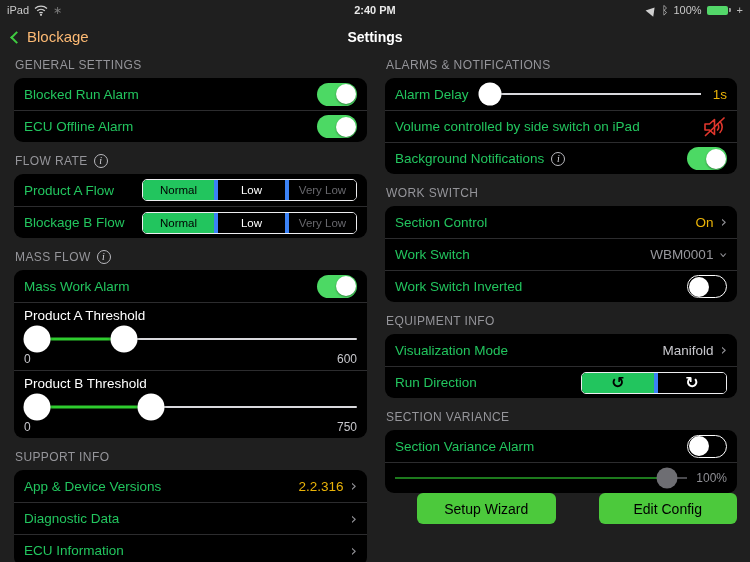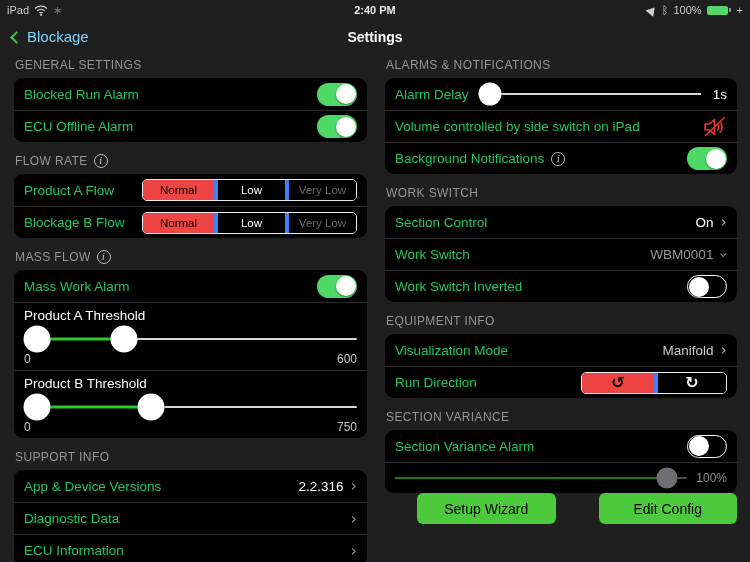--- a/index.html
+++ b/index.html
@@ -26,62 +26,62 @@
   }
   .bt { font-family: "DejaVu Sans", sans-serif; color: #cfcfcf; font-size: 11px; }
   .battery { display: inline-flex; align-items: center; }
   .battery .shell {
     width: 21px; height: 9px; border-radius: 2px; background: #53d769; position: relative;
   }
   .battery .nub { width: 2px; height: 4px; background: #9a9a9a; border-radius: 0 1px 1px 0; margin-left: 1px; }
   .chg { color: #bdbdbd; font-size: 11px; margin-left: 1px; }
   
   .nav-bar { height: 33px; position: relative; display: flex; align-items: center; padding: 0 12px; }
-  .back-btn { display: flex; align-items: center; gap: 6px; color: #7dd3fc; font-size: 15px; cursor: pointer; z-index: 2; }
+  .back-btn { display: flex; align-items: center; gap: 6px; color: #fdba74; font-size: 15px; cursor: pointer; z-index: 2; }
   .back-chevron { width: 9px; height: 9px; border-left: 2.5px solid #3fcc41; border-bottom: 2.5px solid #3fcc41; transform: rotate(45deg); margin-top: 1px; }
   .nav-title { position: absolute; left: 0; right: 0; text-align: center; font-size: 14px; font-weight: bold; color: #fff; }
   
   .content { display: grid; grid-template-columns: 353px 352px; column-gap: 18px; padding: 0 13px 0 14px; }
   .sec-h {
     font-size: 12px; color: #95959a; letter-spacing: .4px;
     margin: 12px 1px 6px; display: flex; align-items: center; gap: 6px;
   }
   .sec-h.first { margin-top: 5px; }
   .info-i {
     width: 14px; height: 14px; border: 1px solid #b9b9be; border-radius: 50%;
     display: inline-flex; align-items: center; justify-content: center;
     font-family: "Liberation Serif", serif; font-style: italic; font-size: 10px;
     color: #d9d9de; flex: none; line-height: 1;
   }
   .card { background: #000; border-radius: 9px; overflow: hidden; }
   .row { display: flex; align-items: center; height: 32px; padding: 0 10px; }
   .row + .row, .row + .thr-block, .thr-block + .thr-block, .row + .slider-row { border-top: 1px solid #2c2c2e; }
   .row-label { font-size: 13.5px; color: #22c55e; white-space: nowrap; }
   .spacer { flex: 1; }
-  .detail { font-size: 13.5px; color: #ffffff; }
+  .detail { font-size: 13.5px; color: #eab308; }
   .detail.dim { color: #97979c; }
   .detail.mid { color: #c9c9ce; }
   .chev { color: #8e8e93; font-size: 16px; line-height: 1; margin-left: 7px; font-family: "DejaVu Sans", sans-serif; }
   .chev.down { display: inline-block; transform: rotate(90deg) scaleX(1.1); margin-left: 8px; font-size: 14px; }
   
   .toggle { width: 40px; height: 23px; border-radius: 12px; position: relative; cursor: pointer; flex: none; }
   .toggle.on { background: #4cd964; }
   .toggle.on .knob { right: 1.5px; }
   .toggle.off { background: #000; border: 1.5px solid #fff; }
   .toggle.off .knob { left: 1px; top: 50%; transform: translateY(-50%); }
   .knob { width: 20px; height: 20px; background: #fff; border-radius: 50%; position: absolute; top: 1.5px; box-shadow: 0 1px 2px rgba(0,0,0,.4); }
   .toggle.off .knob { top: 50%; }
   
   .segmented { display: flex; border: 1px solid #ededf0; border-radius: 5px; overflow: hidden; height: 22px; flex: none; }
   .seg {
     width: 71px; display: flex; align-items: center; justify-content: center;
     font-size: 11.5px; color: #fff; background: #000; cursor: pointer;
   }
   .seg + .seg { border-left: 4px solid #3b82f6; }
-  .seg.selected { background: #ef4444; color: #000; }
+  .seg.selected { background: #22c55e; color: #000; }
   .seg.disabled { color: #68686d; }
   .seg.icon-seg { width: 72px; font-family: "DejaVu Sans", sans-serif; font-size: 16px; font-weight: bold; }
   
   .thr-block { padding: 5px 10px 4px; }
   .thr-label { font-size: 13.5px; margin-bottom: 2px; }
   .dual-slider { position: relative; height: 28px; }
   .dual-slider .track { position: absolute; left: 0; right: 0; top: 50%; height: 2px; background: #d8d8dc; transform: translateY(-50%); border-radius: 1px; }
   .dual-slider .fill { position: absolute; top: 50%; height: 3px; background: #2ecc2e; transform: translateY(-50%); }
   .s-handle { position: absolute; top: 50%; width: 27px; height: 27px; border-radius: 50%; background: #fff; transform: translate(-50%,-50%); box-shadow: 0 1px 3px rgba(0,0,0,.5); cursor: pointer; }
   .minmax { display: flex; justify-content: space-between; font-size: 12px; color: #c7c7cc; margin-top: -1px; }

